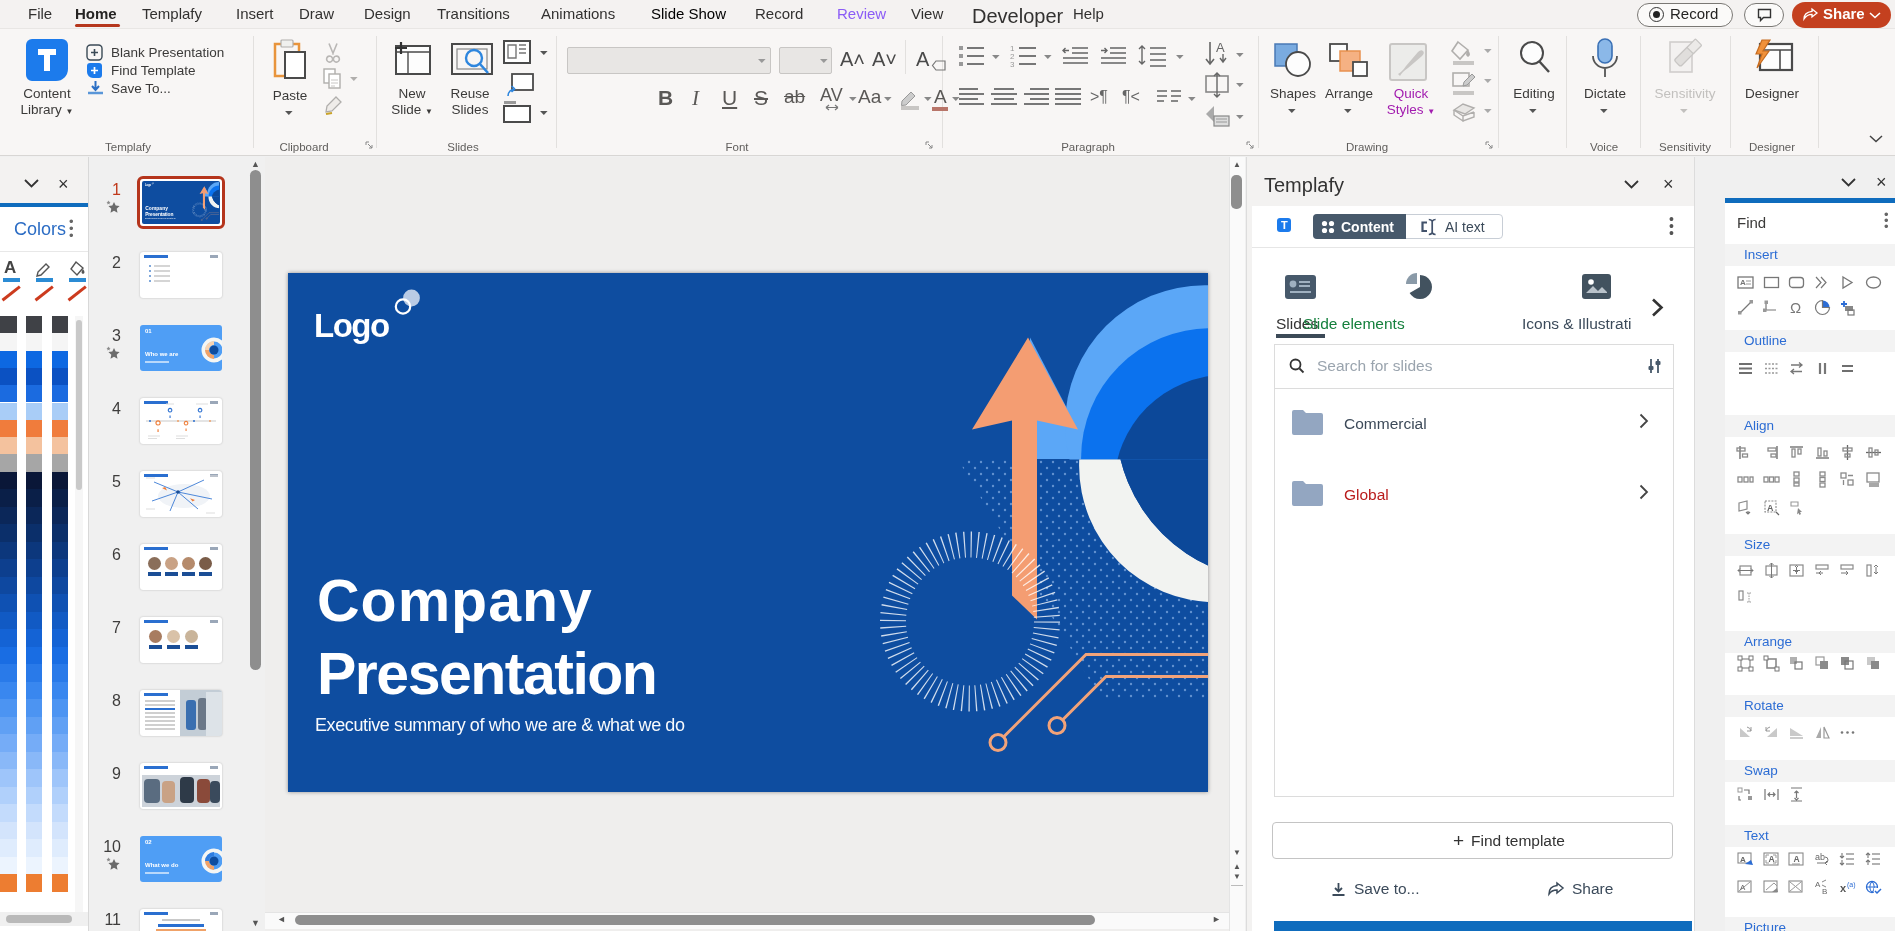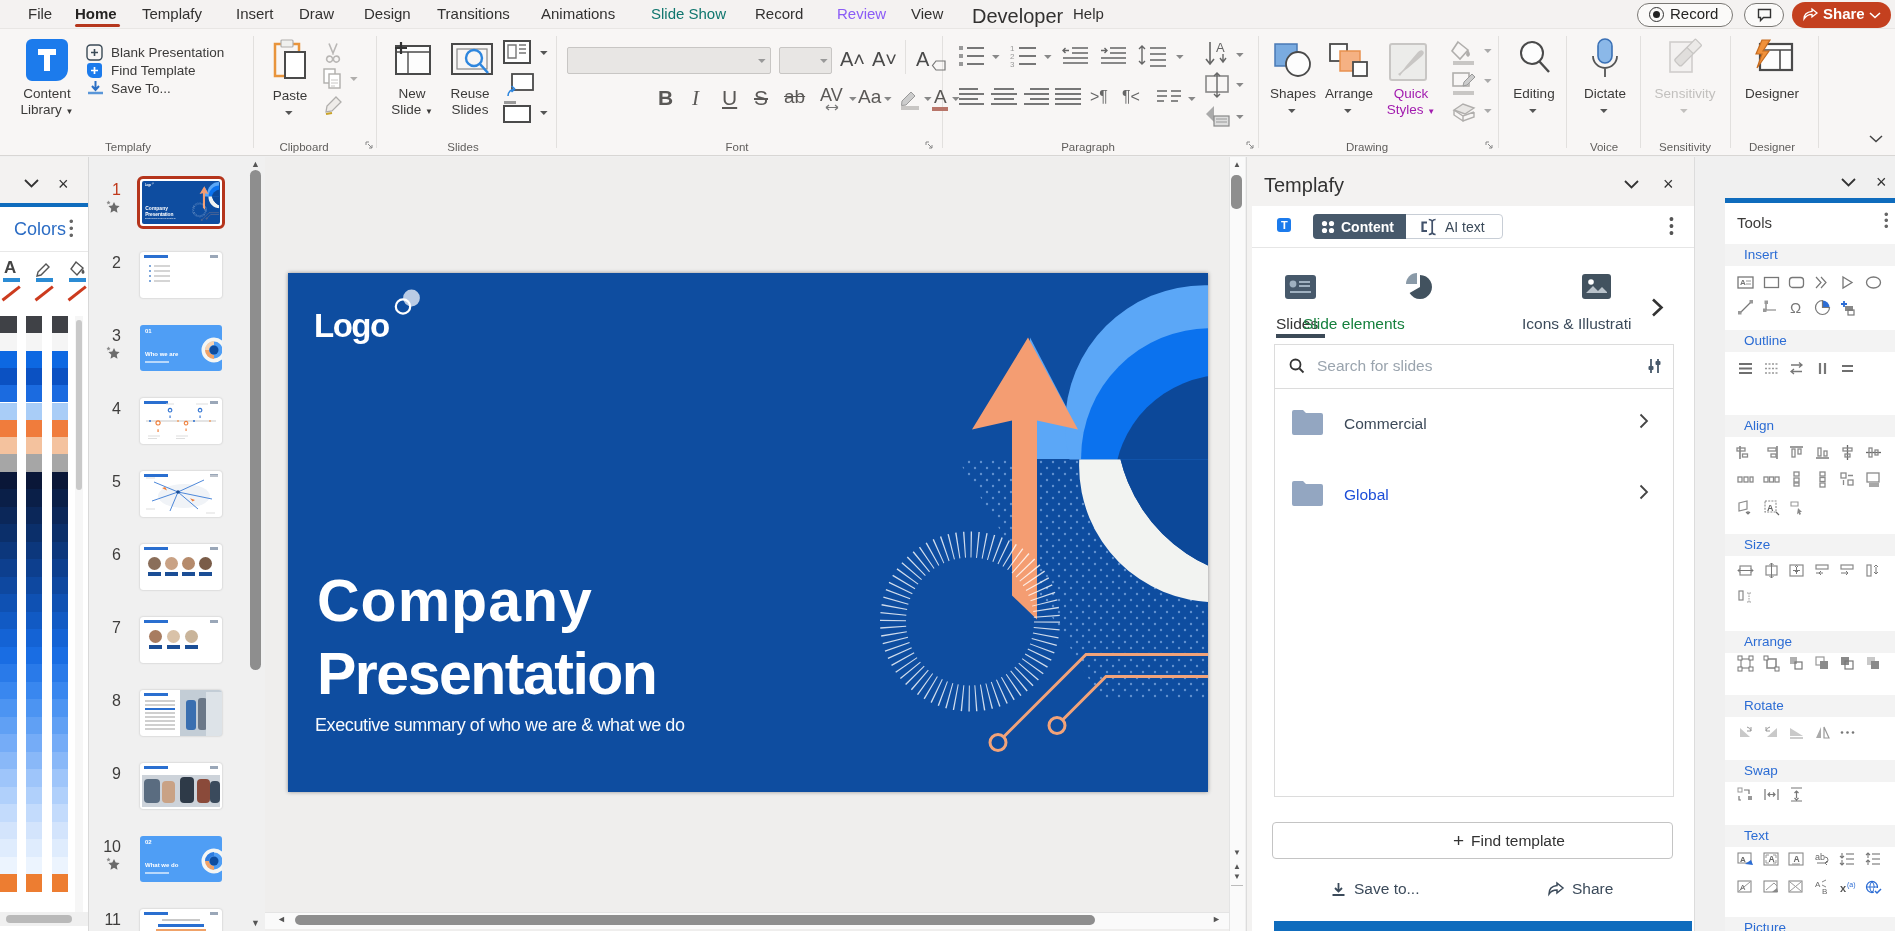--- a/index.html
+++ b/index.html
@@ -10,21 +10,21 @@
 
 <div class="abs" style="left:0;top:0;width:1895px;height:28px;background:#f4f2f1"></div>
 <div class="abs" style="left:28px;top:5px;font-size:15px;font-weight:400;color:#323130">File</div>
 <div class="abs" style="left:75px;top:5px;font-size:15px;font-weight:600;color:#252423">Home</div>
 <div class="abs" style="left:142px;top:5px;font-size:15px;font-weight:400;color:#323130">Templafy</div>
 <div class="abs" style="left:236px;top:5px;font-size:15px;font-weight:400;color:#323130">Insert</div>
 <div class="abs" style="left:299px;top:5px;font-size:15px;font-weight:400;color:#323130">Draw</div>
 <div class="abs" style="left:364px;top:5px;font-size:15px;font-weight:400;color:#323130">Design</div>
 <div class="abs" style="left:437px;top:5px;font-size:15px;font-weight:400;color:#323130">Transitions</div>
 <div class="abs" style="left:541px;top:5px;font-size:15px;font-weight:400;color:#323130">Animations</div>
-<div class="abs" style="left:651px;top:5px;font-size:15px;font-weight:400;color:#0f766e">Slide Show</div>
+<div class="abs" style="left:651px;top:5px;font-size:15px;font-weight:400;color:#000000">Slide Show</div>
 <div class="abs" style="left:755px;top:5px;font-size:15px;font-weight:400;color:#323130">Record</div>
 <div class="abs" style="left:837px;top:5px;font-size:15px;font-weight:400;color:#8b5cf6">Review</div>
 <div class="abs" style="left:911px;top:5px;font-size:15px;font-weight:400;color:#323130">View</div>
 <div class="abs" style="left:972px;top:5px;font-size:20px;font-weight:400;color:#323130">Developer</div>
 <div class="abs" style="left:1073px;top:5px;font-size:15px;font-weight:400;color:#323130">Help</div>
 <div class="abs" style="left:75px;top:24px;width:45px;height:3px;background:#b5361c;border-radius:2px"></div>
 <div class="abs" style="left:1637px;top:3px;width:96px;height:24px;border:1px solid #7a7874;border-radius:12px;background:#fbfaf9"></div>
 <div class="abs" style="left:1649px;top:7px;width:15px;height:15px;border:1.5px solid #333;border-radius:50%"></div>
 <div class="abs" style="left:1653px;top:11px;width:7px;height:7px;background:#222;border-radius:50%"></div>
 <div class="abs" style="left:1670px;top:5px;font-size:15px;color:#252423">Record</div>
@@ -707,21 +707,21 @@
 <svg style="left:1291px;top:408px" width="33" height="28" viewBox="0 0 33 28">
     <path d="M1,4 a2,2 0 0 1 2,-2 h9 l3,3 h15 a2,2 0 0 1 2,2 v18 a2,2 0 0 1 -2,2 h-27 a2,2 0 0 1 -2,-2 z" fill="#93a6c1"></path>
   </svg>
 <div class="abs" style="left:1344px;top:415px;font-size:15.5px;color:#3d4a59">Commercial</div>
 <svg style="left:1639px;top:413px" width="10" height="16" viewBox="0 0 10 16">
     <path d="M1.5,1.5 l6.5,6.5 L1.5,14.5" fill="none" stroke="#444" stroke-width="1.8"></path>
   </svg>
 <svg style="left:1291px;top:479px" width="33" height="28" viewBox="0 0 33 28">
     <path d="M1,4 a2,2 0 0 1 2,-2 h9 l3,3 h15 a2,2 0 0 1 2,2 v18 a2,2 0 0 1 -2,2 h-27 a2,2 0 0 1 -2,-2 z" fill="#93a6c1"></path>
   </svg>
-<div class="abs" style="left:1344px;top:486px;font-size:15.5px;color:#1d4ed8">Global</div>
+<div class="abs" style="left:1344px;top:486px;font-size:15.5px;color:#b91c1c">Global</div>
 <svg style="left:1639px;top:484px" width="10" height="16" viewBox="0 0 10 16">
     <path d="M1.5,1.5 l6.5,6.5 L1.5,14.5" fill="none" stroke="#444" stroke-width="1.8"></path>
   </svg>
 <div class="abs" style="left:1272px;top:822px;width:401px;height:37px;border:1px solid #c4c4c4;border-radius:4px;background:#fff"></div>
 <div class="abs" style="left:1453px;top:830px;font-size:19px;color:#333">+</div>
 <div class="abs" style="left:1471px;top:832px;font-size:15.5px;color:#333">Find template</div>
 <svg style="left:1331px;top:882px" width="15" height="15" viewBox="0 0 15 15">
     <path d="M7.5,1 v8 M4,6 l3.5,3.5 3.5,-3.5 M1.5,13 h12" stroke="#3b4a5a" stroke-width="1.8" fill="none"></path>
   </svg>
 <div class="abs" style="left:1354px;top:880px;font-size:15.5px;color:#3b4a5a">Save to...</div>
@@ -732,21 +732,21 @@
 <div class="abs" style="left:1274px;top:921px;width:418px;height:10px;background:#0f6cbd"></div>
 <div class="abs" style="left:1694px;top:157px;width:31px;height:774px;background:#f0f0f0"></div>
 <div class="abs" style="left:1694px;top:157px;width:1px;height:774px;background:#dcdcdc"></div>
 <div class="abs" style="left:1725px;top:157px;width:170px;height:774px;background:#fff"></div>
 <div class="abs" style="left:1725px;top:157px;width:170px;height:41px;background:#f0f0f0"></div>
 <svg style="left:1841px;top:178px" width="15" height="9" viewBox="0 0 15 9">
     <path d="M1,1 l6.5,6.5 L14,1" fill="none" stroke="#333" stroke-width="1.8"></path>
   </svg>
 <div class="abs" style="left:1876px;top:172px;font-size:18px;color:#333">×</div>
 <div class="abs" style="left:1725px;top:198px;width:170px;height:5px;background:#0f6cbd"></div>
-<div class="abs" style="left:1737px;top:214px;font-size:15px;color:#3b3a39">Tools</div>
+<div class="abs" style="left:1737px;top:214px;font-size:15px;color:#3b3a39">Find</div>
 <div class="abs" style="left:1884px;top:212px;font-size:13px;color:#666;line-height:6px">•<br>•<br>•</div>
 <div class="abs" style="left:1725px;top:244px;width:170px;height:22px;background:#f3f3f3"></div>
 <div class="abs" style="left:1744px;top:247px;font-size:13.5px;color:#2b6cd4">Insert</div>
 <svg style="left:1737.0px;top:274px" width="17" height="17" viewBox="0 0 17 17">
     <rect x="1" y="3" width="15" height="11" fill="none" stroke="#777" stroke-width="1.3"></rect>
     <text x="3" y="11" font-size="8" fill="#777" font-weight="bold">A</text>
     <path d="M9,7 h5 M9,10 h5" stroke="#999" stroke-width="1"></path>
   </svg>
 <svg style="left:1762.5px;top:274px" width="17" height="17" viewBox="0 0 17 17">
     <rect x="1.5" y="3.5" width="14" height="10" fill="none" stroke="#777" stroke-width="1.3"></rect>

